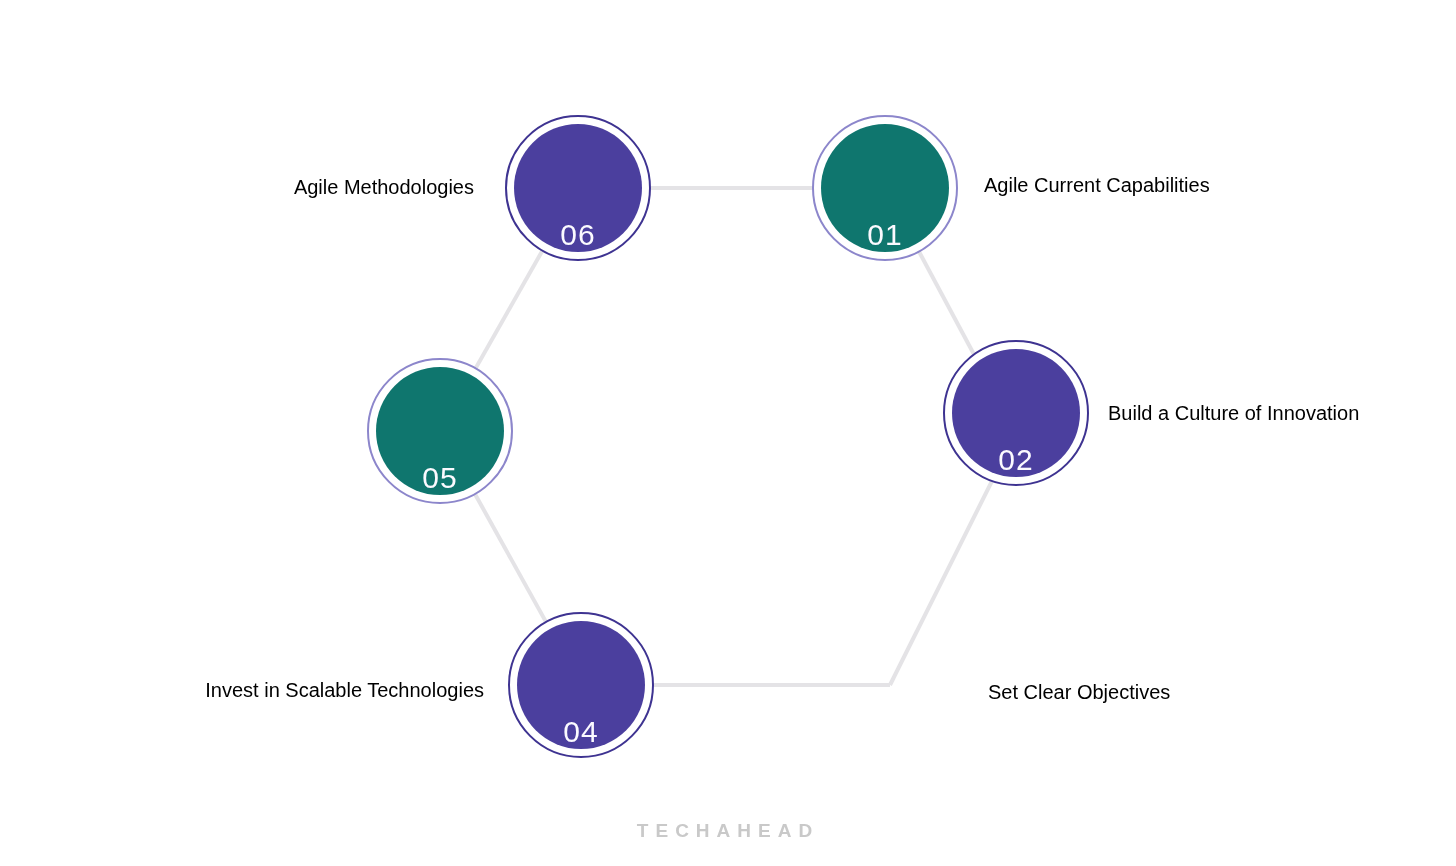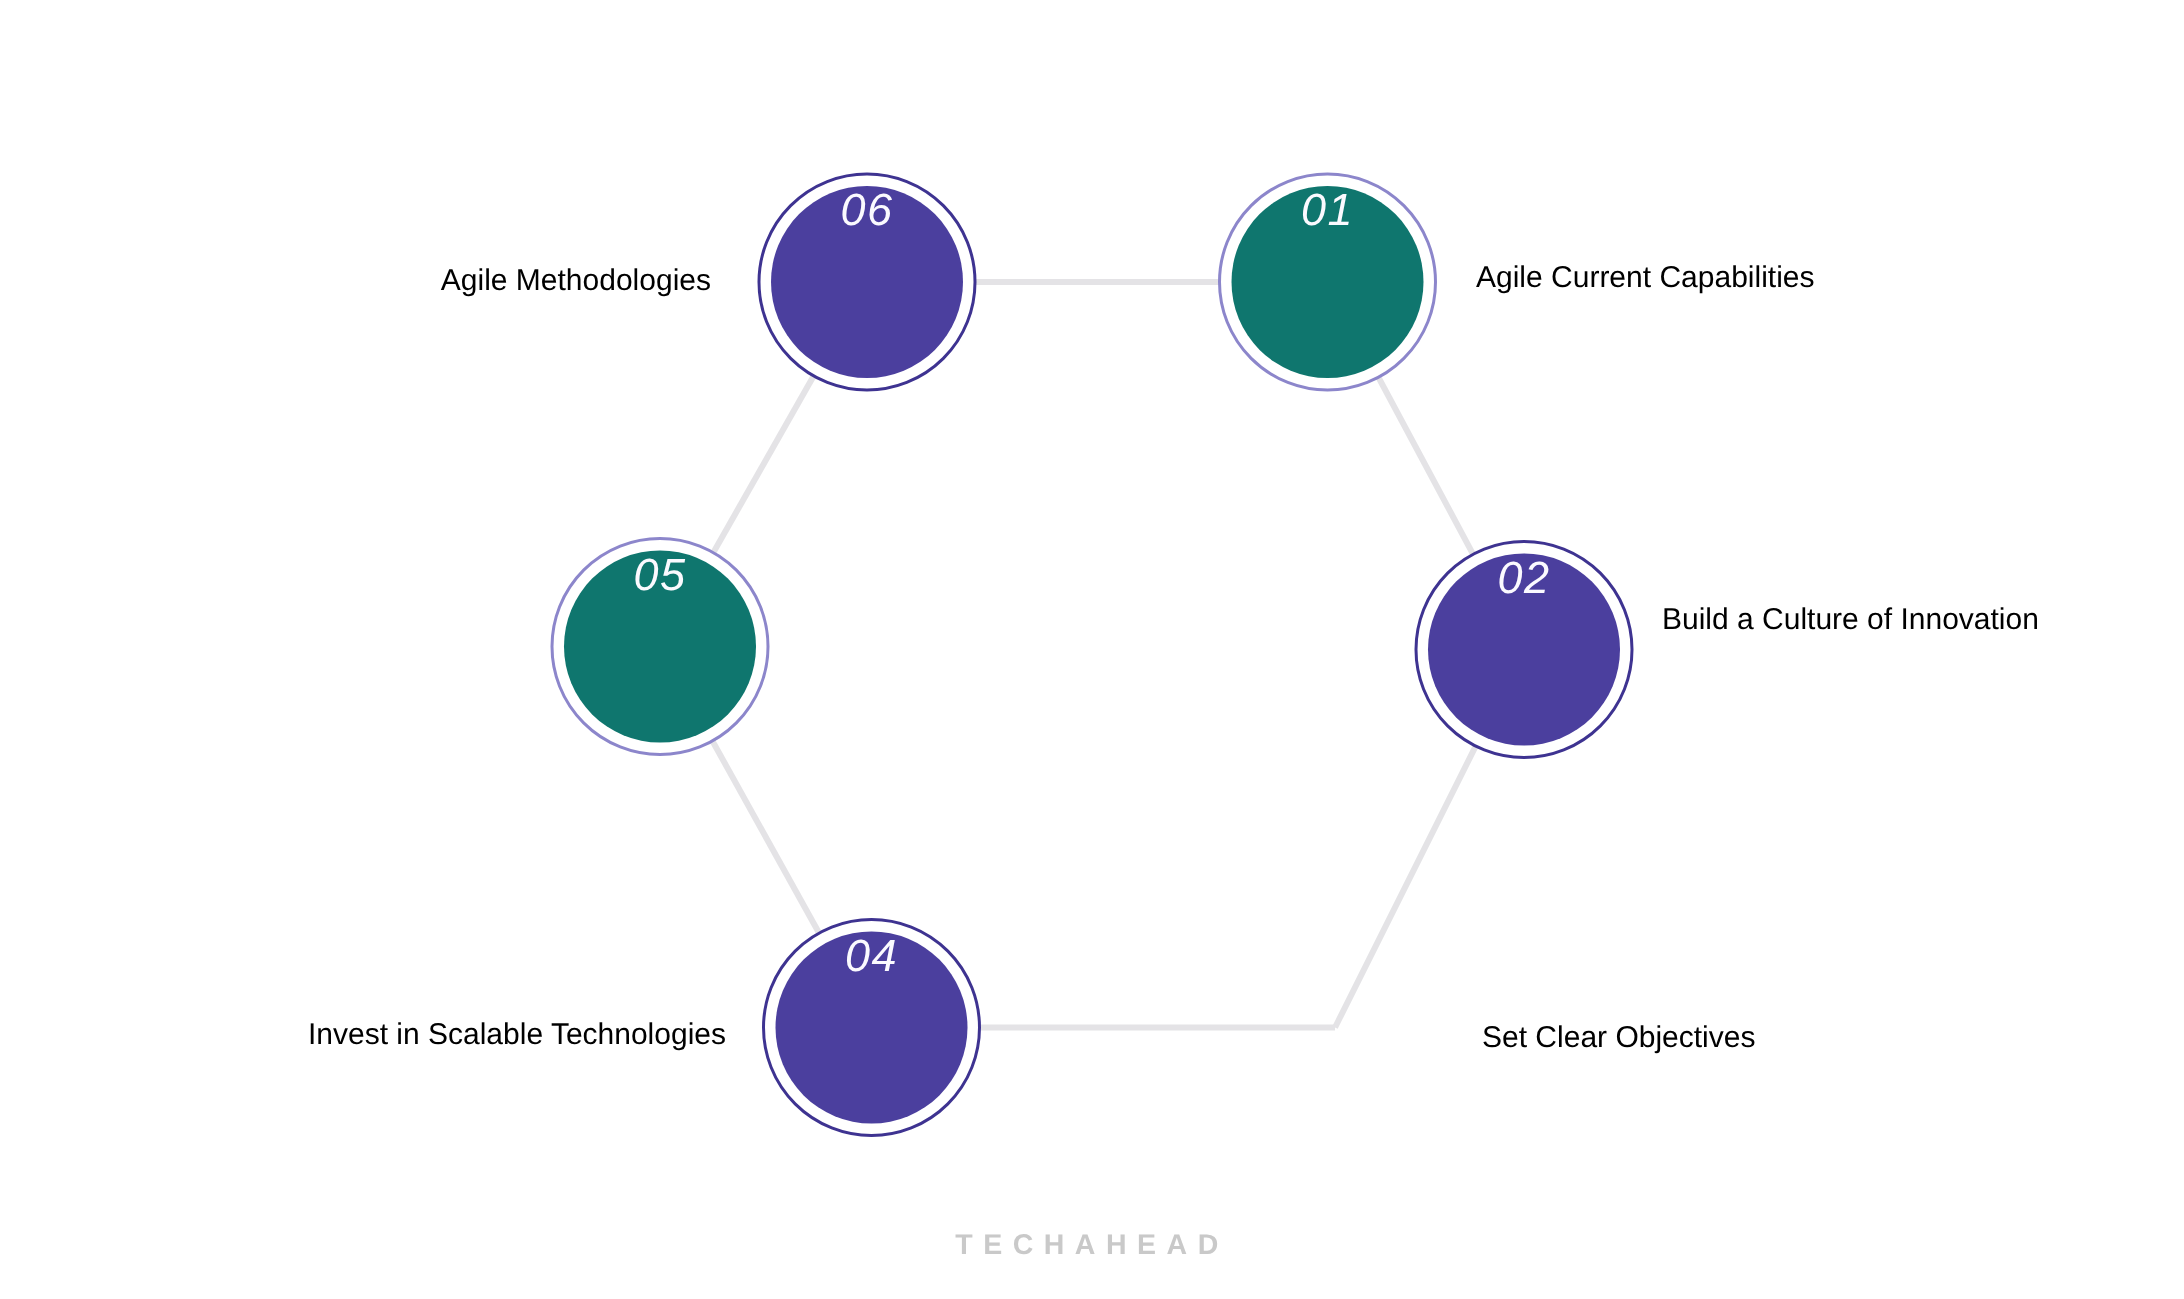--- a/index.html
+++ b/index.html
@@ -33,23 +33,22 @@
     justify-content: center;
     box-sizing: content-box;
   }
   .node.light { border-color: #8c86cb; }
   .node-fill {
     width: 128px;
     height: 128px;
     border-radius: 50%;
     background: #4b3f9e;
     display: flex;
-    align-items: flex-start;
+    align-items: flex-end;
     justify-content: center;
-    font-style: italic;
   }
   .node.light .node-fill { background: #0f766e; }
   .node-number {
     color: #fbfaff;
     font-size: 30px;
     font-weight: 400;
     letter-spacing: 1px;
   }
   .step-label {
     position: absolute;
@@ -89,21 +88,21 @@
     <line x1="440" y1="431" x2="578" y2="188" stroke="#e4e3e6" stroke-width="4"></line>
   </svg>
 
   <div class="node light" style="left:812px; top:115px;">
     <div class="node-fill">
       <span class="node-number">01</span>
     </div>
   </div>
   <div class="step-label" style="left:984px; top:165px;">Agile Current Capabilities</div>
 
-  <div class="node dark" style="left:943px; top:360px;">
+  <div class="node dark" style="left:943px; top:340px;">
     <div class="node-fill">
       <span class="node-number">02</span>
     </div>
   </div>
   <div class="step-label wrap" style="left:1108px; top:393px;">Build a Culture of Innovation</div>
 
   <div class="step-label" style="left:988px; top:672px;">Set Clear Objectives</div>
 
   <div class="node dark" style="left:508px; top:612px;">
     <div class="node-fill">

